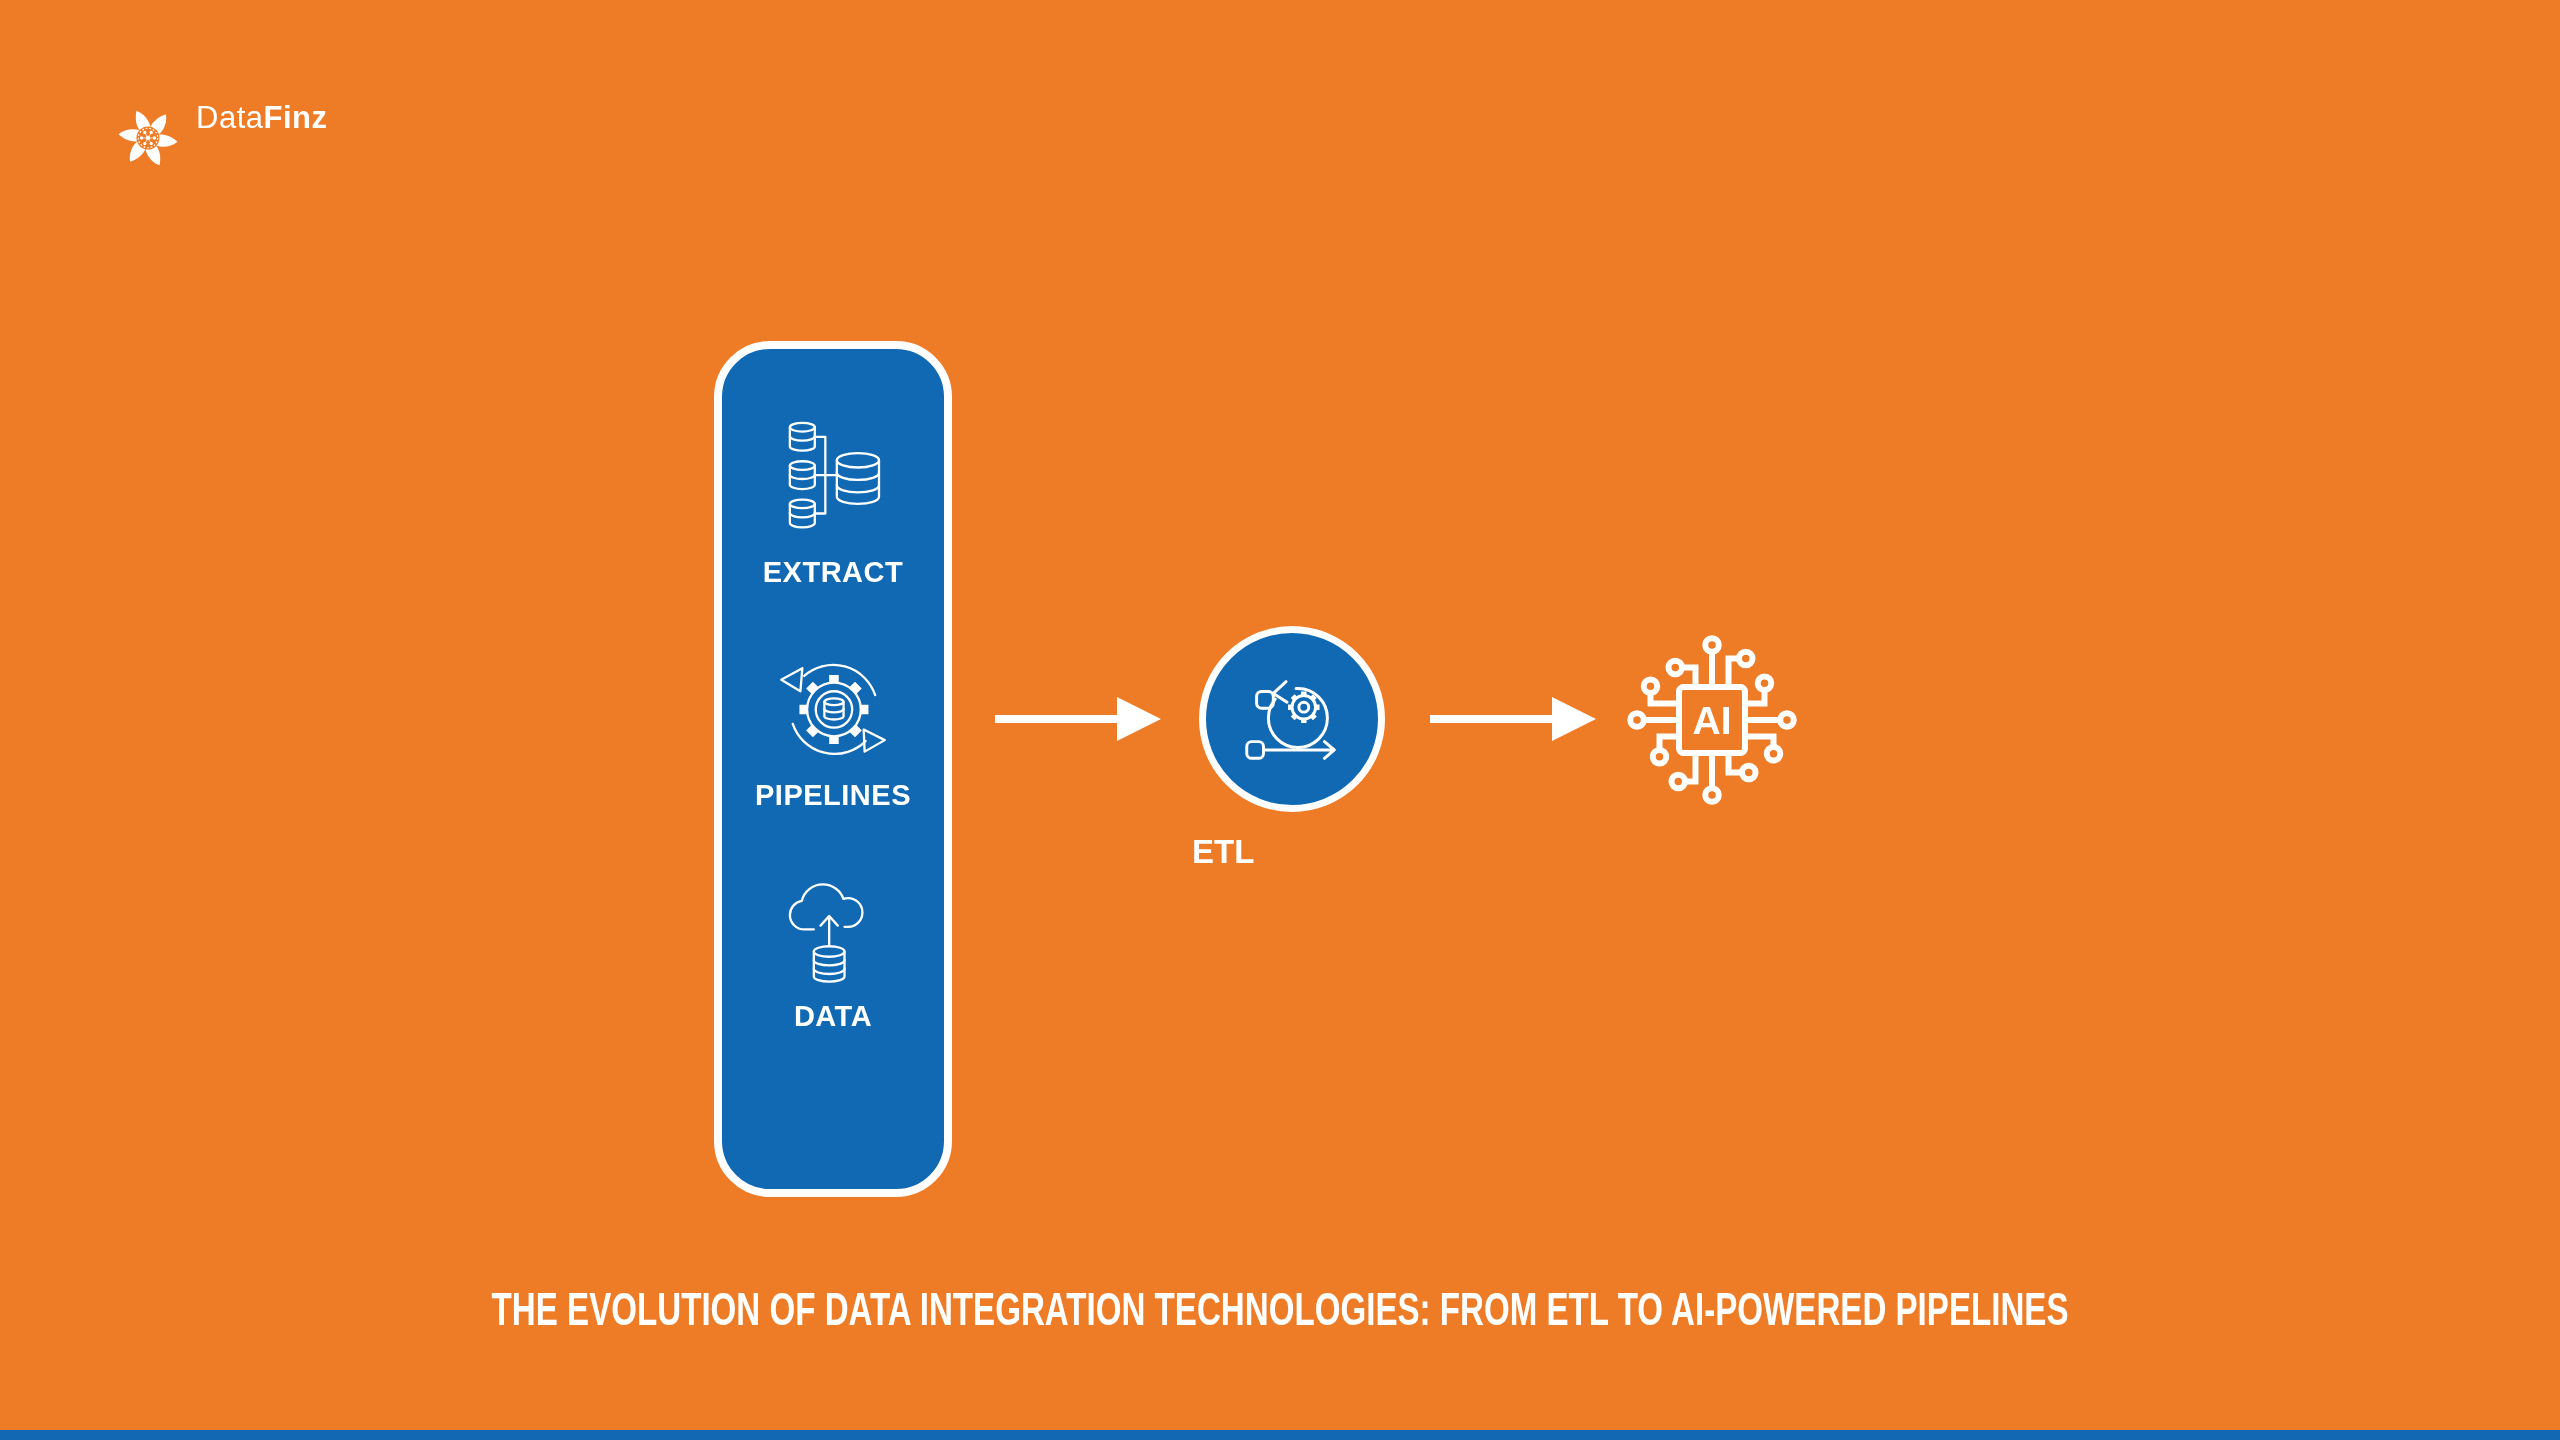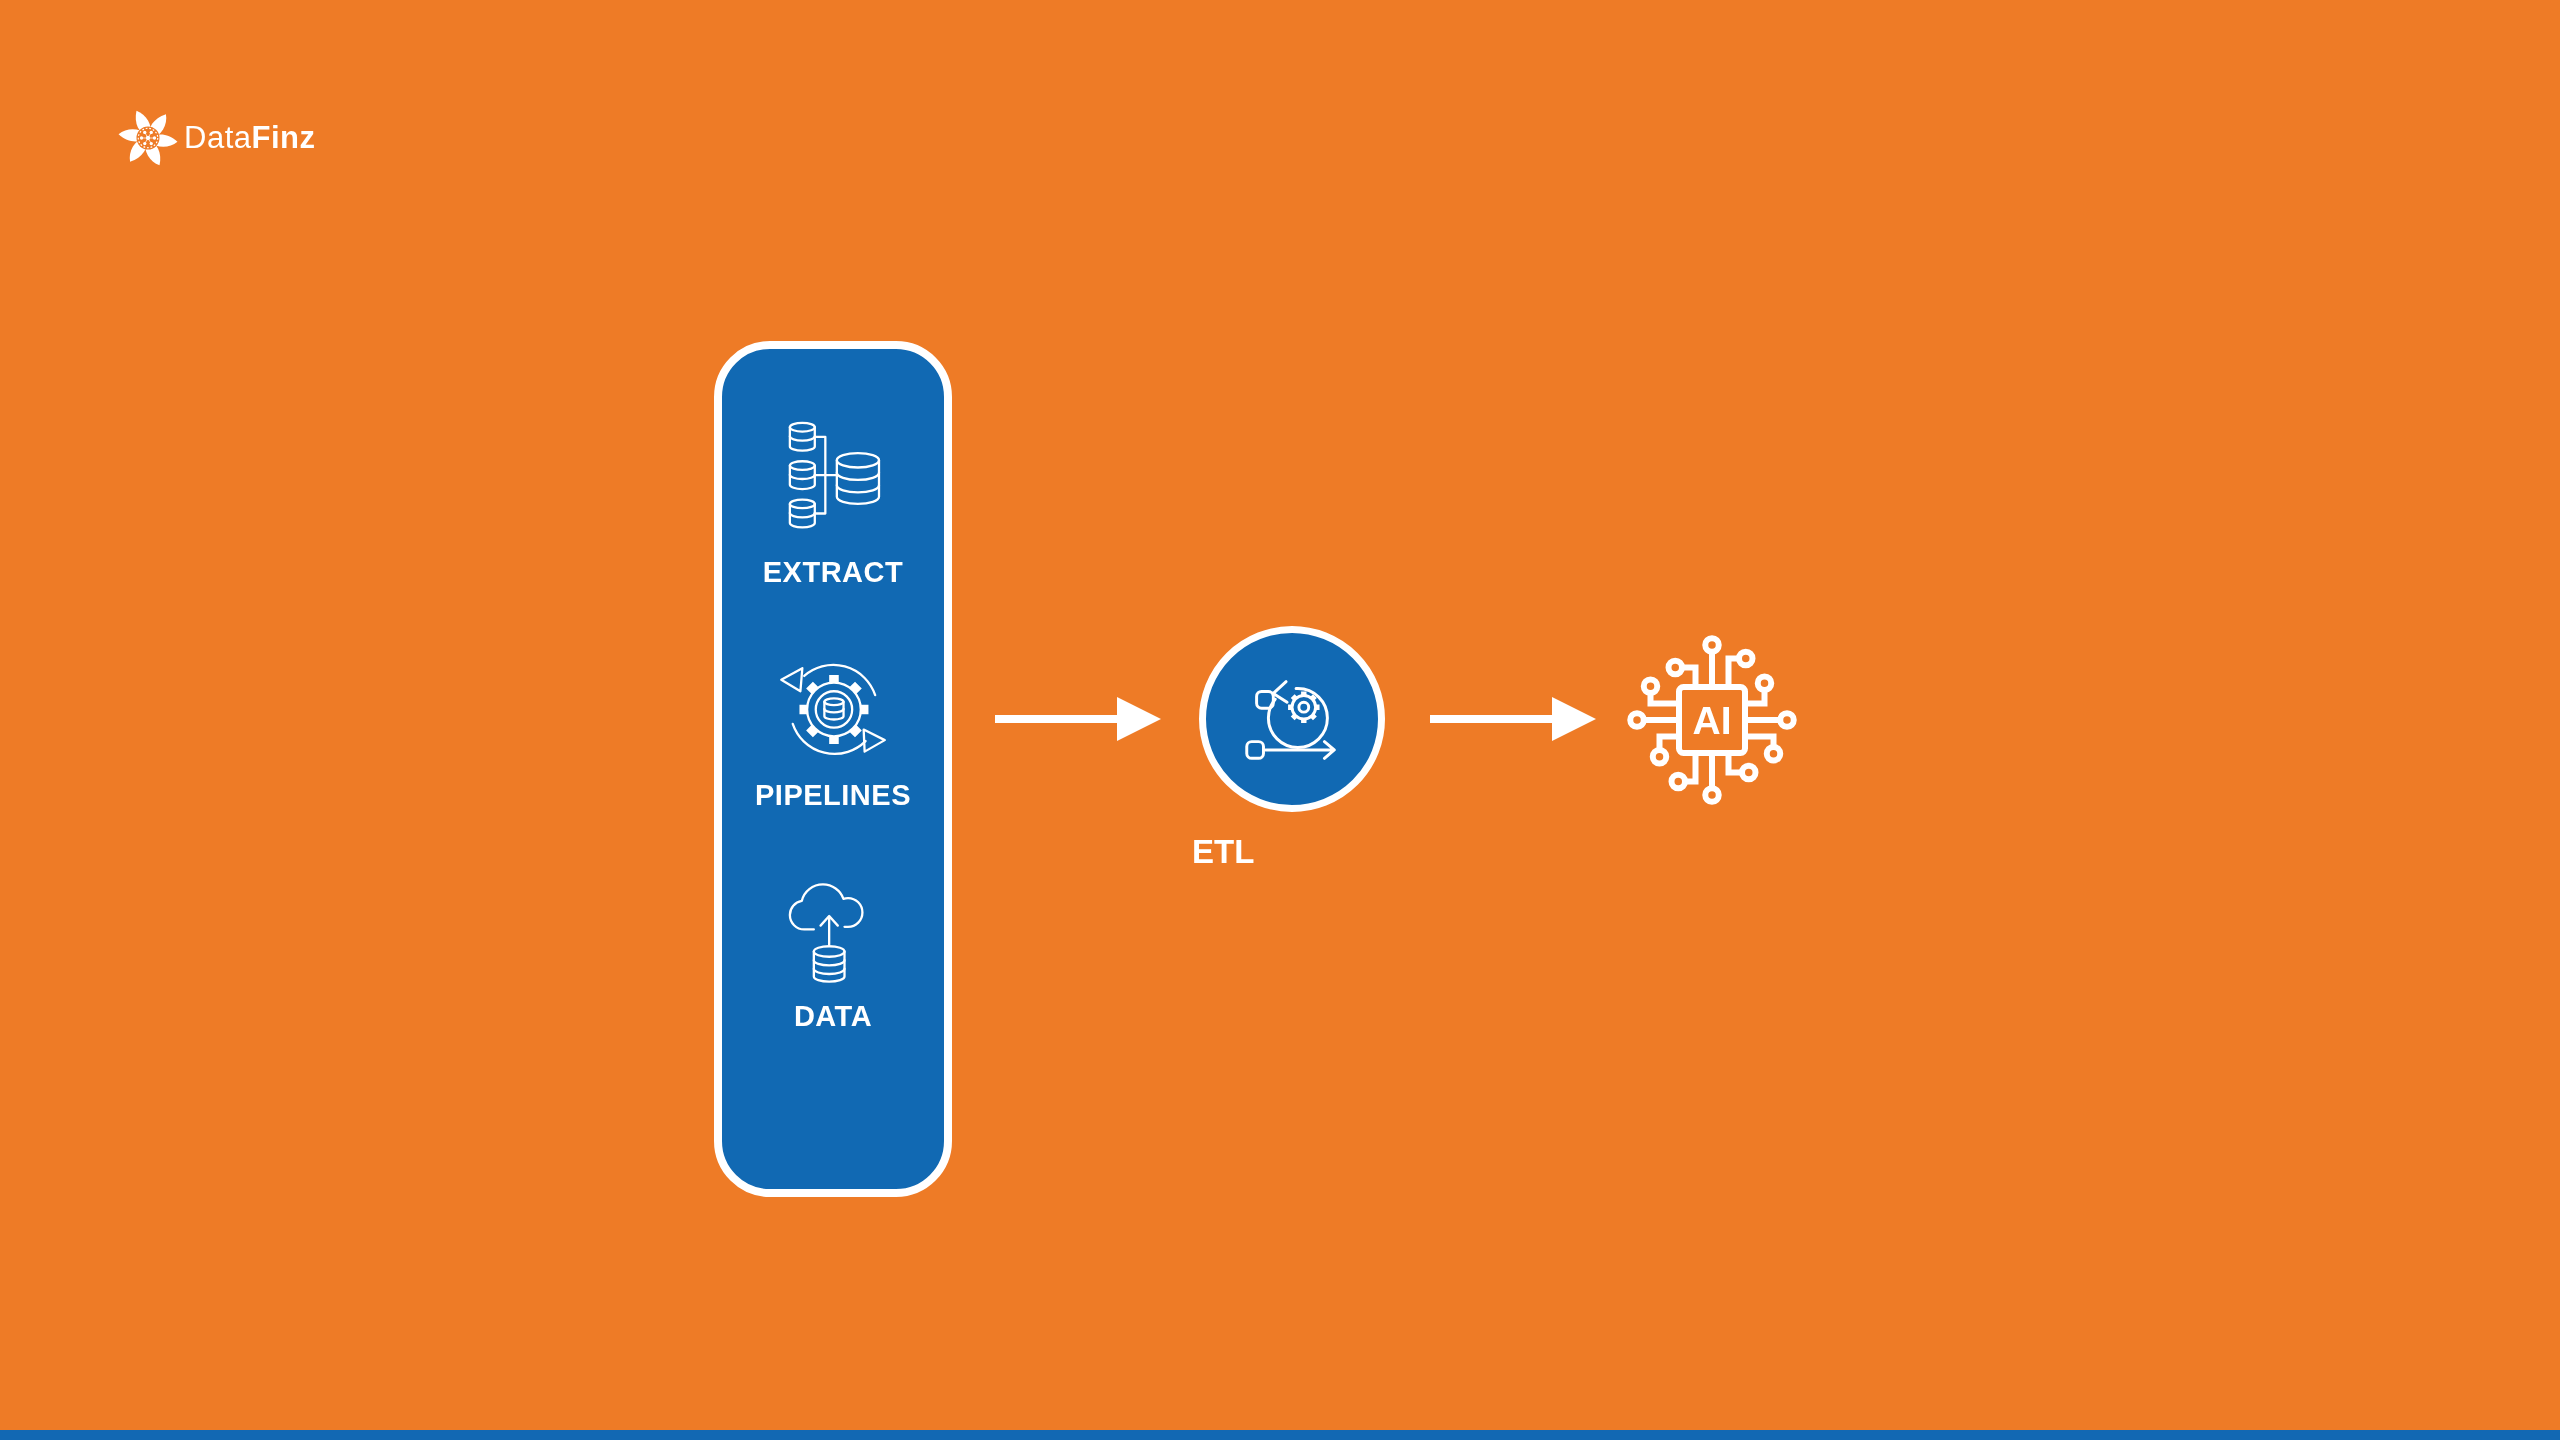--- a/index.html
+++ b/index.html
@@ -1,21 +1,21 @@
 <!DOCTYPE html>
 <html><head>
 <meta charset="utf-8">
 <style>
   html,body{margin:0;padding:0;background:#EE7B26;}
   .canvas{position:relative;width:2560px;height:1440px;background:#EE7B26;overflow:hidden;
           font-family:"Liberation Sans",sans-serif;color:#fff;}
   .abs{position:absolute;}
 
   
-  .logo{left:112px;top:100px;display:flex;align-items:center;}
+  .logo{left:112px;top:100px;display:flex;align-items:flex-start;gap:12px;}
   .brand{font-size:31px;letter-spacing:.5px;color:#fff;font-weight:400;}
   .brand b{font-weight:700;}
 
   
   .etl-box{left:714px;top:341px;width:238px;height:856px;background:#1169B3;
            border:8px solid #fff;border-radius:56px;box-sizing:border-box;}
   .stage-icon{left:50%;transform:translateX(-50%);}
   .stage-label{left:0;width:100%;text-align:center;font-weight:700;font-size:29px;letter-spacing:.5px;}
 
   
@@ -178,16 +178,19 @@
           <circle cx="82.5" cy="19" r="4.5"></circle>
       </g>
       <use href="#chip-side" transform="rotate(90 60 60)"></use>
       <use href="#chip-side" transform="rotate(180 60 60)"></use>
       <use href="#chip-side" transform="rotate(270 60 60)"></use>
       <rect x="38" y="38" width="44" height="44" rx="3" fill="#EE7B26" stroke="#fff" stroke-width="4"></rect>
       <text x="60" y="69" text-anchor="middle" font-family="Liberation Sans, sans-serif" font-weight="700" font-size="26" fill="#fff">AI</text>
     </svg>
   </span>
 
+  <div class="abs title">
+    <span>THE EVOLUTION OF DATA INTEGRATION TECHNOLOGIES: FROM ETL TO AI-POWERED PIPELINES</span>
+  </div>
 
   <div class="abs bottom-bar"></div>
 
 </div>
 
 </body></html>

